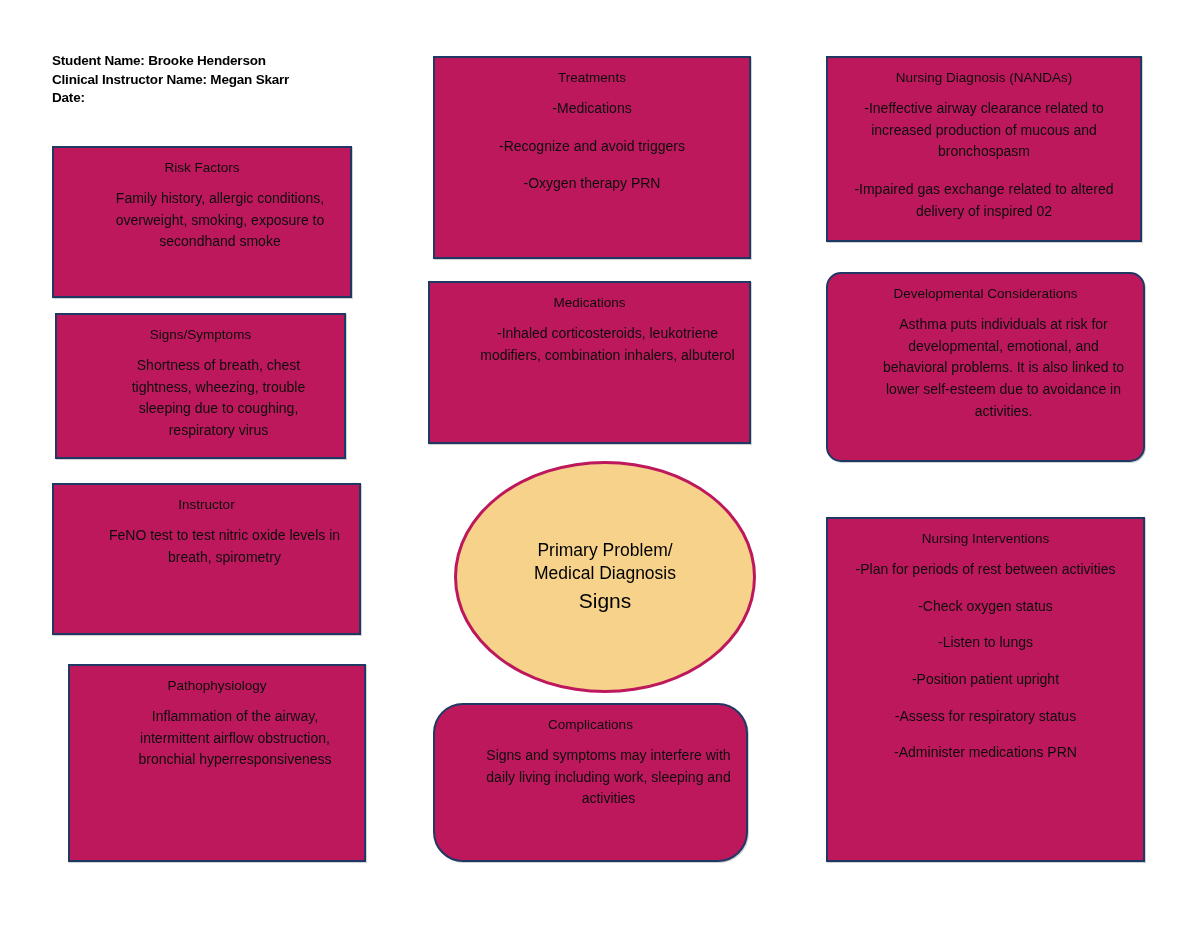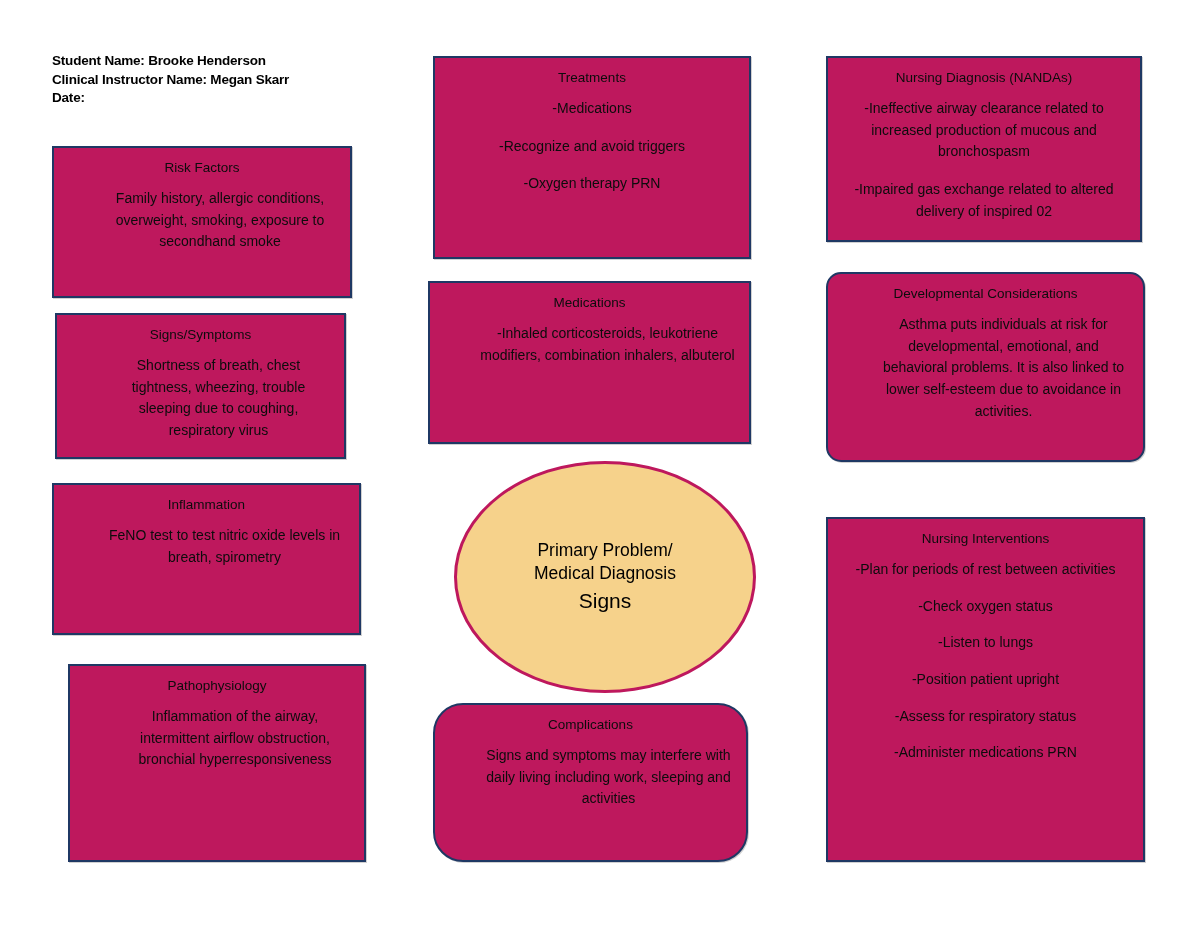--- a/index.html
+++ b/index.html
@@ -110,21 +110,21 @@
     <span class="title">Risk Factors</span>
     <span class="para">Family history, allergic conditions, overweight, smoking, exposure to secondhand smoke</span>
   </div>
 
   <div class="box" style="left:55px; top:313px; width:291px; height:146px;">
     <span class="title">Signs/Symptoms</span>
     <span class="para">Shortness of breath, chest tightness, wheezing, trouble sleeping due to coughing, respiratory virus</span>
   </div>
 
   <div class="box" style="left:52px; top:483px; width:309px; height:152px;">
-    <span class="title">Inflammation</span>
+    <span class="title">Instructor</span>
     <span class="para">FeNO test to test nitric oxide levels in breath, spirometry</span>
   </div>
 
   <div class="box" style="left:68px; top:664px; width:298px; height:198px;">
     <span class="title">Pathophysiology</span>
     <span class="para">Inflammation of the airway, intermittent airflow obstruction, bronchial hyperresponsiveness</span>
   </div>
 
   <div class="box spaced" style="left:433px; top:56px; width:318px; height:203px;">
     <span class="title">Treatments</span>

